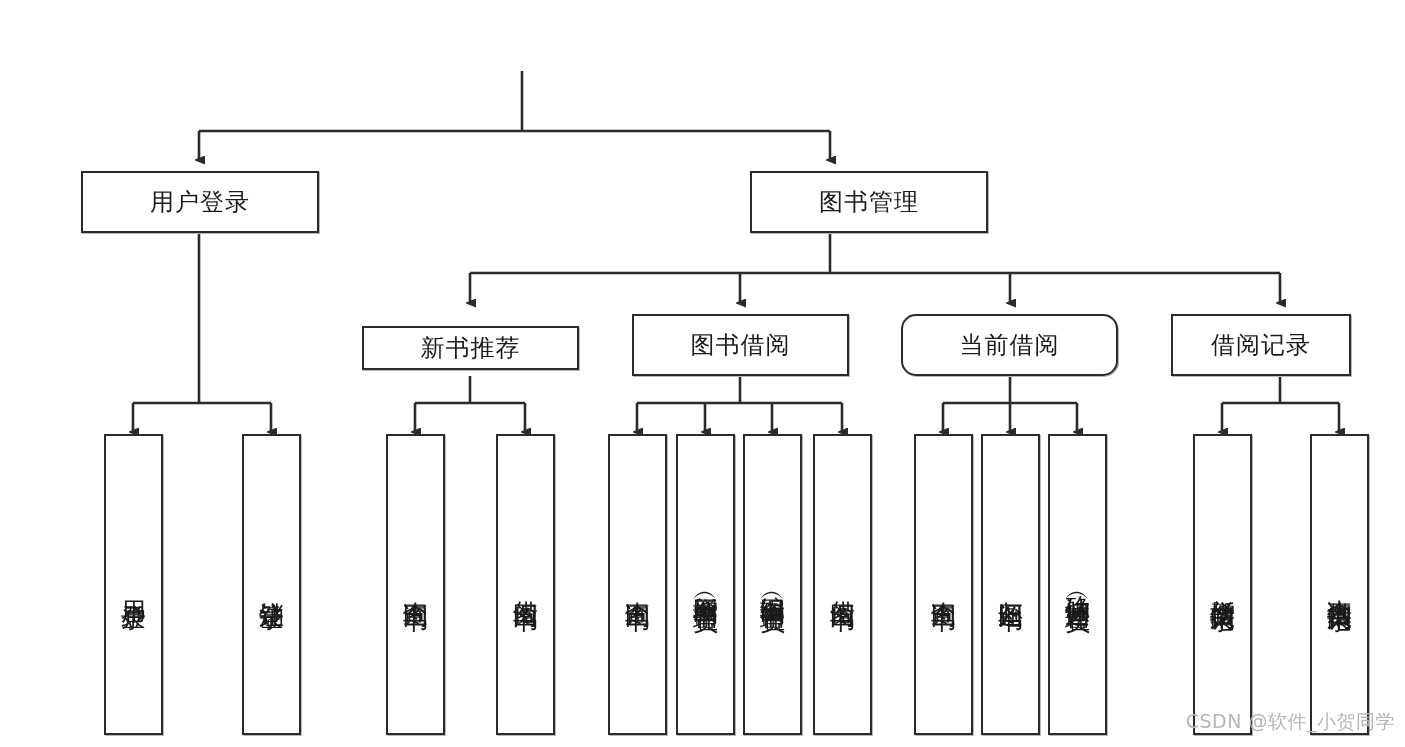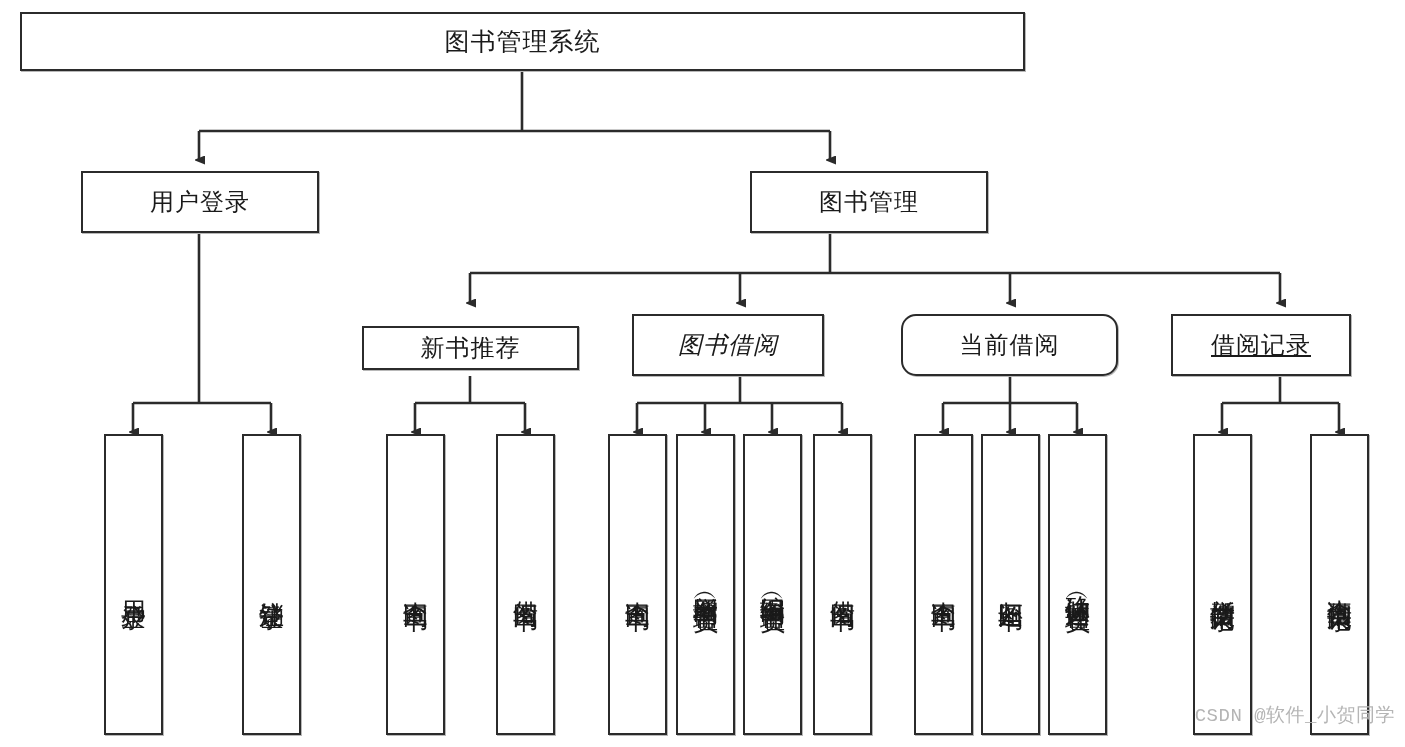--- a/index.html
+++ b/index.html
@@ -56,26 +56,25 @@
     position: absolute;
     left: 0;
     top: 0;
     width: 1405px;
     height: 747px;
     pointer-events: none;
   }
   .watermark {
     position: absolute;
     right: 10px;
-    bottom: 19px;
+    bottom: 12px;
     font-size: 19px;
     color: #b5b5b5;
     letter-spacing: 0.5px;
     white-space: nowrap;
-    font-family: Liberation Mono, monospace;
   }
 </style>
 </head>
 <body>
 
 <div id="canvas">
 
   <svg class="edges" viewBox="0 0 1405 747">
     <defs>
       <marker id="arrow" markerWidth="10" markerHeight="10" refX="4.5" refY="6" orient="auto" markerUnits="userSpaceOnUse">
@@ -119,41 +118,38 @@
       <path d="M1010,403 L1010,432" marker-end="url(#arrow)"></path>
       <path d="M1077,403 L1077,432" marker-end="url(#arrow)"></path>
 
       <path d="M1280,376 L1280,403"></path>
       <path d="M1222,403 L1339,403"></path>
       <path d="M1222,403 L1222,432" marker-end="url(#arrow)"></path>
       <path d="M1339,403 L1339,432" marker-end="url(#arrow)"></path>
     </g>
   </svg>
 
-  <div class="node h root" style="left:20px; top:12px; width:1005px; height:59px;">
-    <span>图书管理系统</span>
-  </div>
 
   <div class="node h" style="left:81px; top:171px; width:238px; height:62px;">
     <span>用户登录</span>
   </div>
   <div class="node h" style="left:750px; top:171px; width:238px; height:62px;">
     <span>图书管理</span>
   </div>
 
   <div class="node h" style="left:362px; top:326px; width:217px; height:44px;">
     <span>新书推荐</span>
   </div>
-  <div class="node h" style="left:632px; top:314px; width:192px; height:62px;font-style:italic;">
+  <div class="node h" style="left:632px; top:314px; width:217px; height:62px;">
     <span>图书借阅</span>
   </div>
   <div class="node h" style="left:901px; top:314px; width:217px; height:62px;border-radius:15px;">
     <span>当前借阅</span>
   </div>
-  <div class="node h" style="left:1171px; top:314px; width:180px; height:62px;text-decoration:underline;">
+  <div class="node h" style="left:1171px; top:314px; width:180px; height:62px;">
     <span>借阅记录</span>
   </div>
 
   <div class="node v" style="left:104px; top:434px; width:59px; height:301px;">
     <span class="vtext">用户登录</span>
   </div>
   <div class="node v" style="left:242px; top:434px; width:59px; height:301px;">
     <span class="vtext">注销登录</span>
   </div>
 

